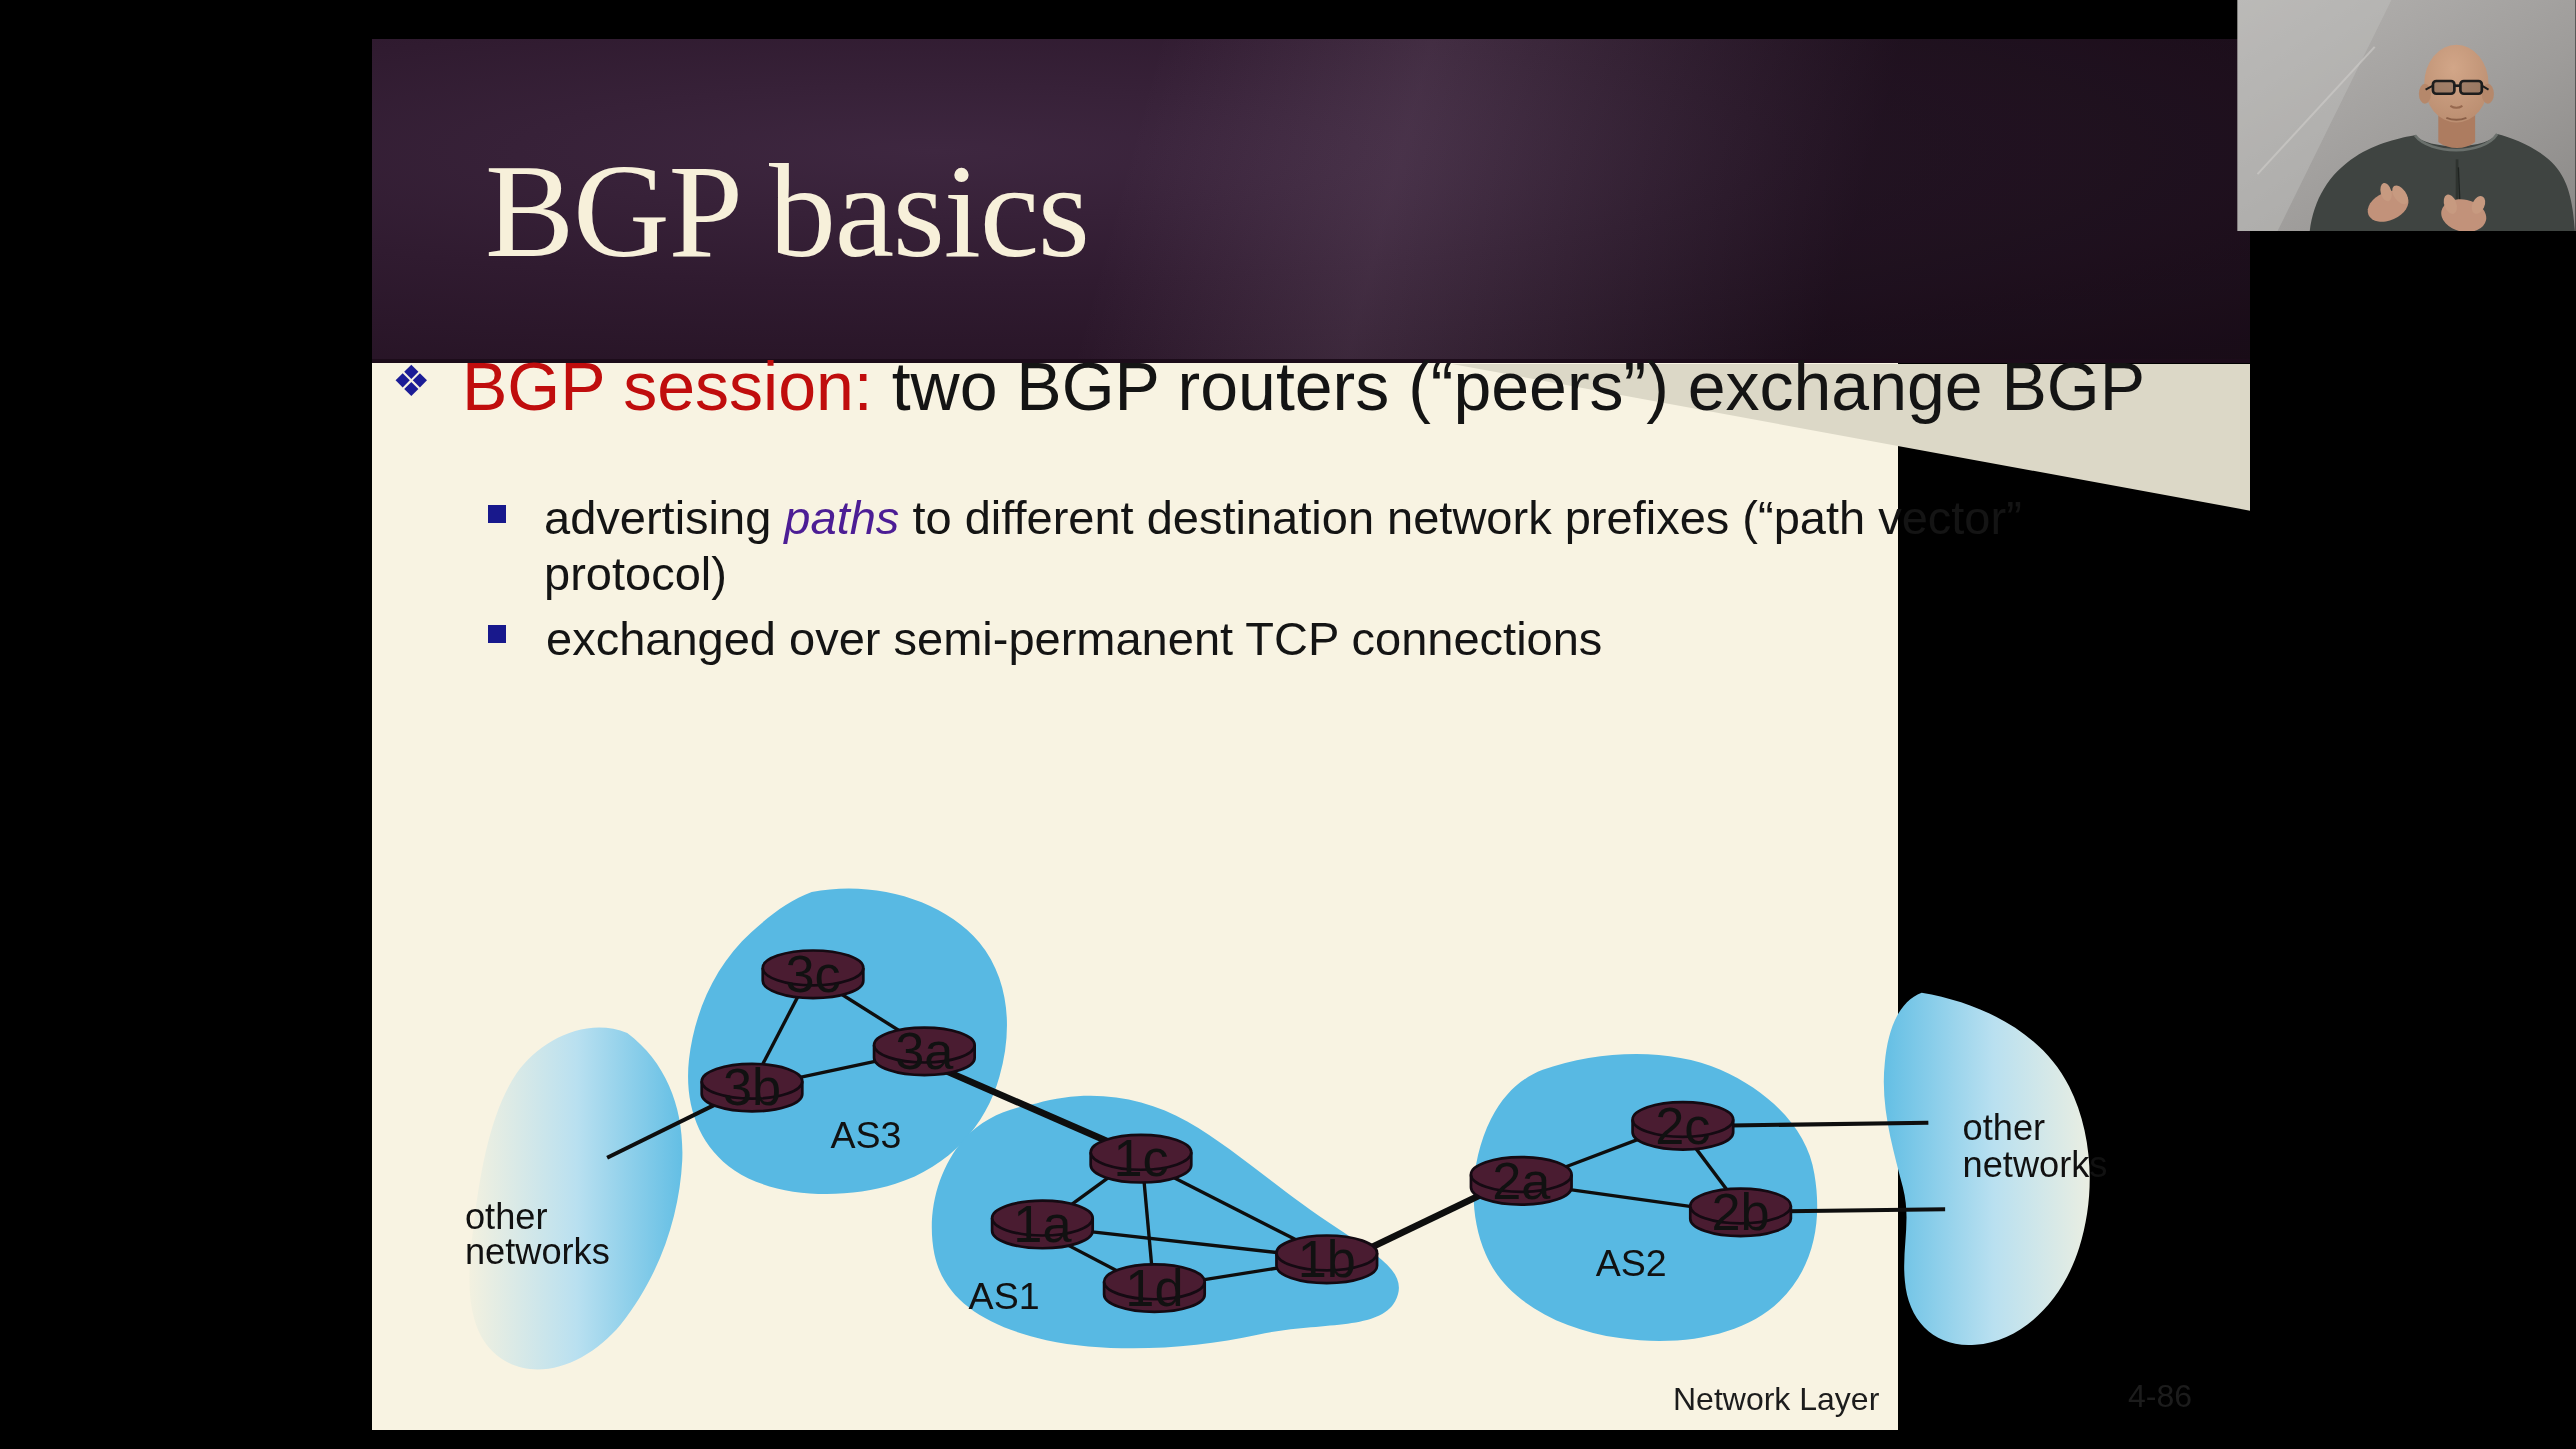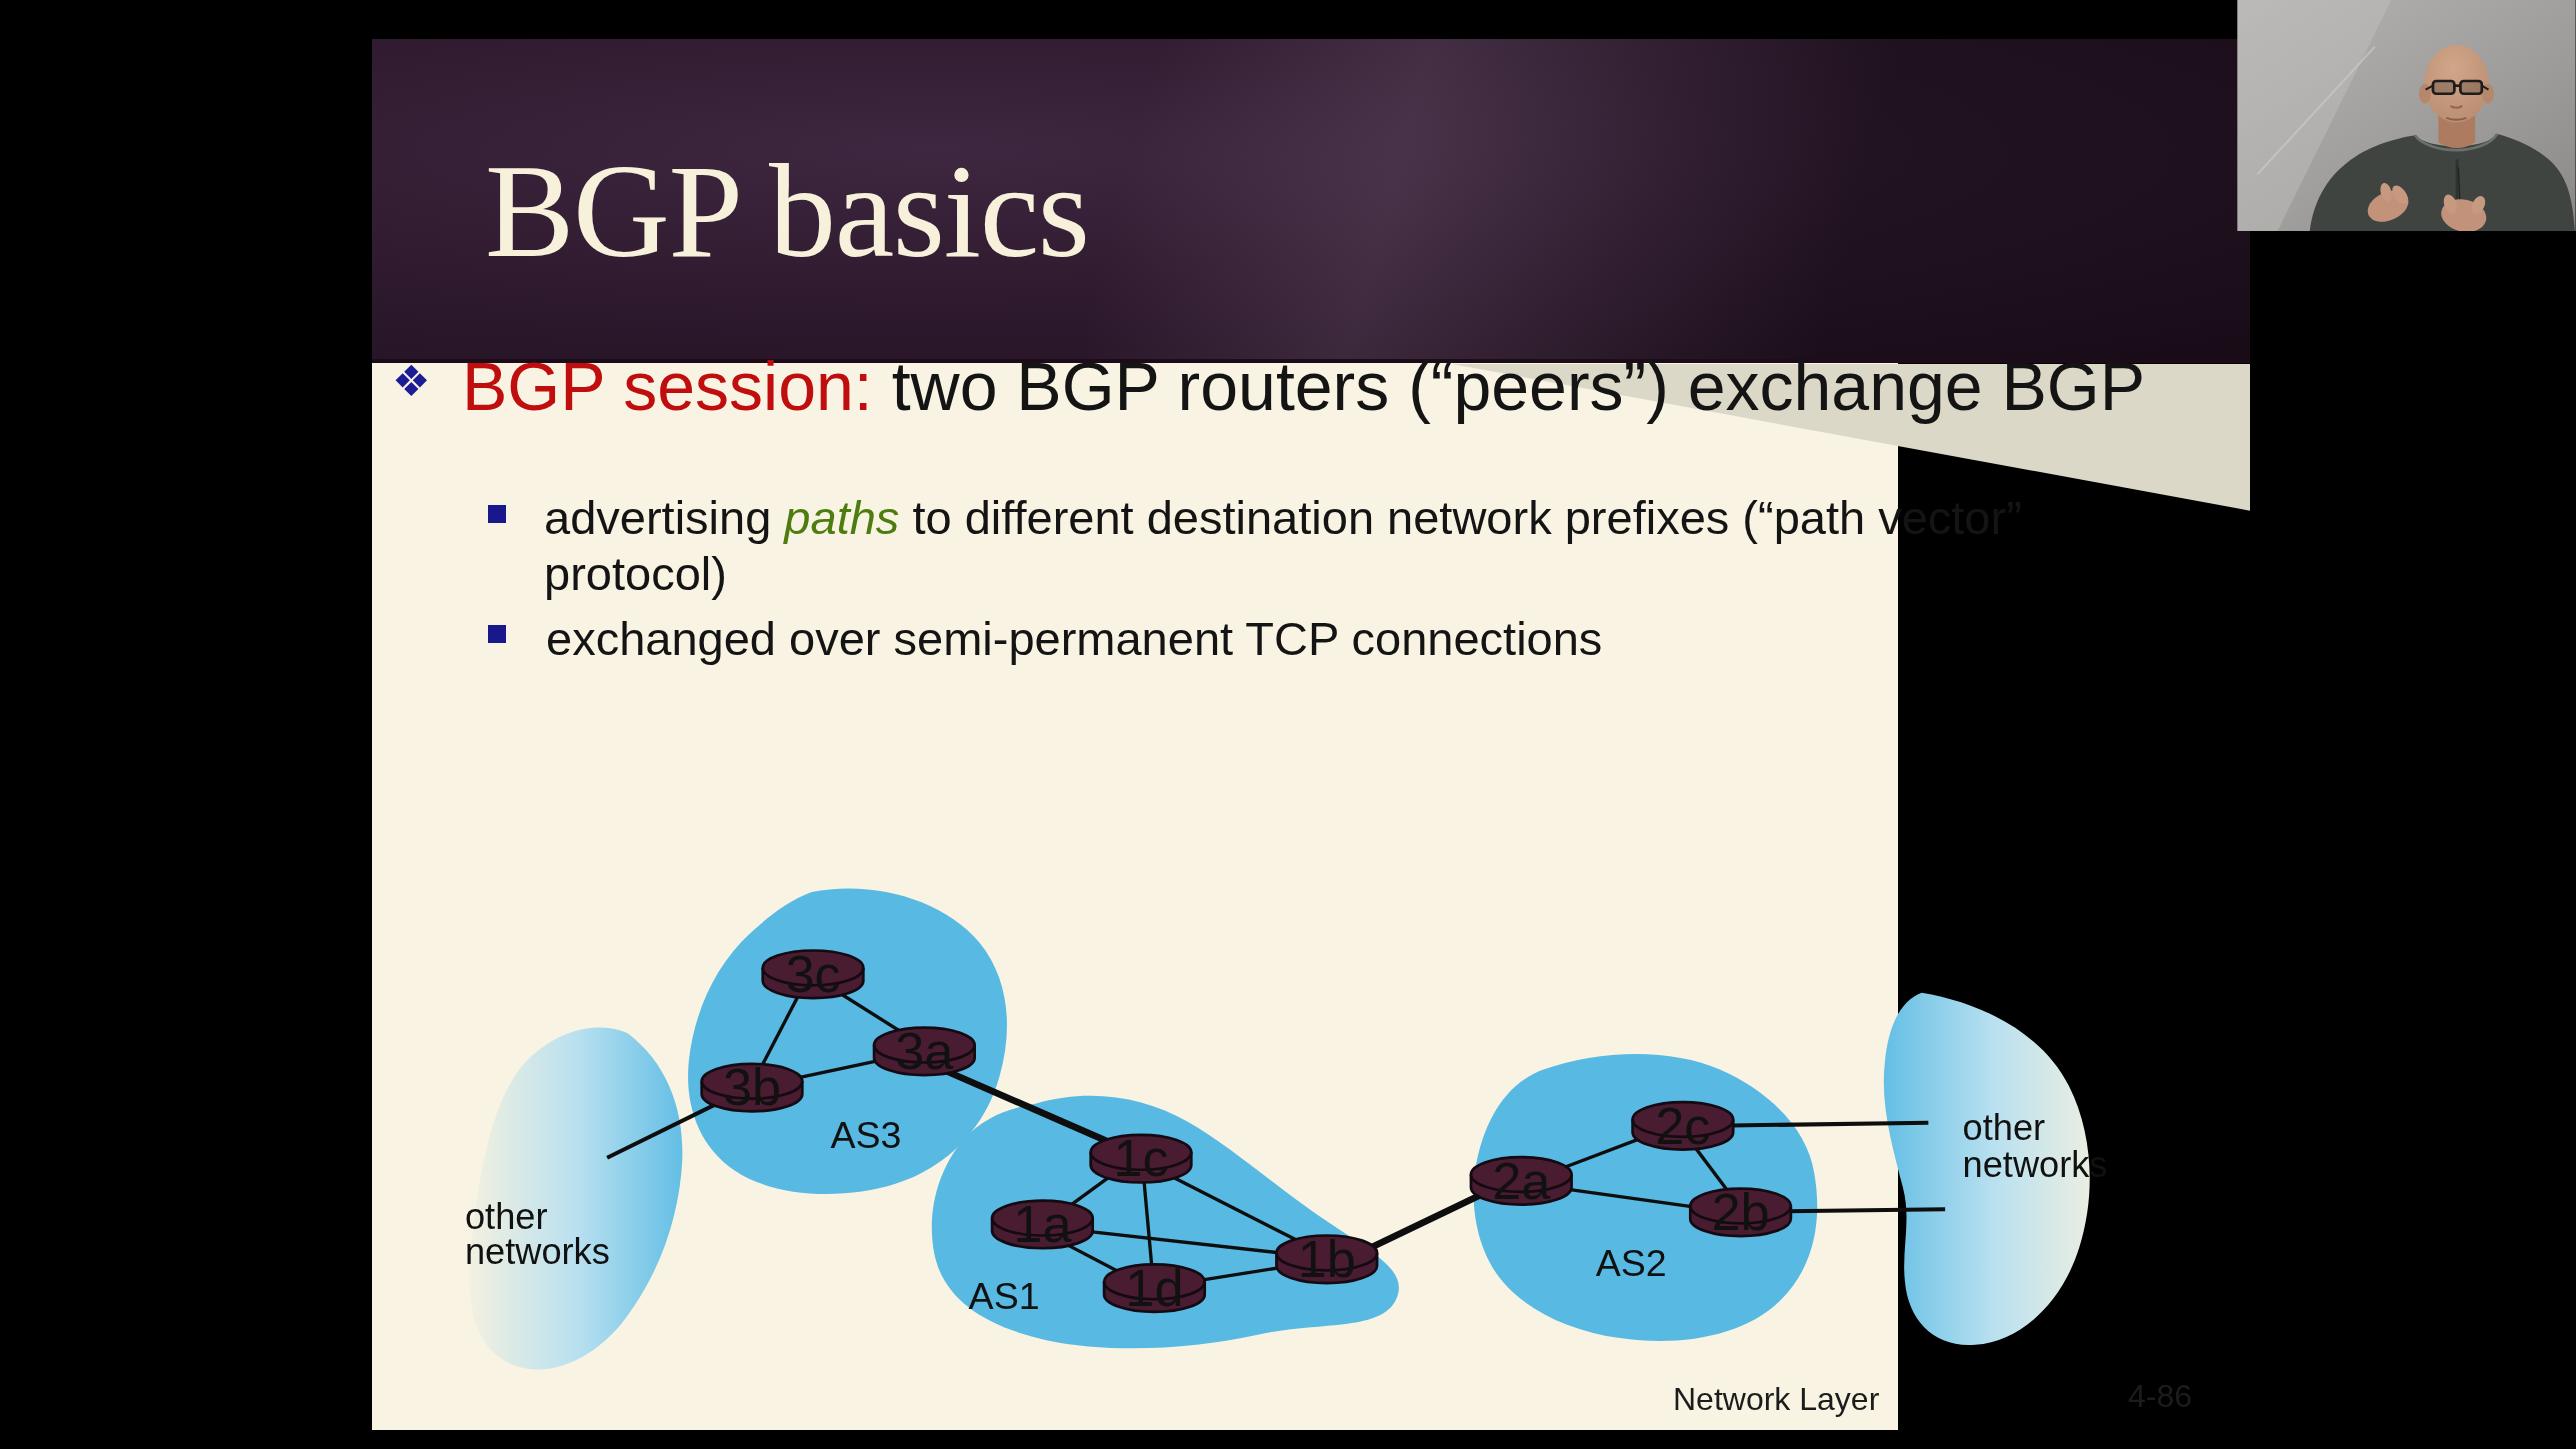--- a/index.html
+++ b/index.html
@@ -16,21 +16,21 @@
           background:linear-gradient(105deg, rgba(0,0,0,0) 40%, rgba(235,210,235,0.10) 54%, rgba(0,0,0,0.28) 78%);}
   .title{position:absolute;left:113px;top:105px;font-family:"Liberation Serif",serif;
          font-size:134px;line-height:1;color:#f7f0da;letter-spacing:-1.3px;white-space:nowrap;}
   .wedge{position:absolute;left:0;top:325px;width:1878px;height:188px;
          background:#dcd8c7;clip-path:polygon(57.5% 0%, 100% 0%, 100% 78%);}
 
   .line{position:absolute;white-space:nowrap;color:#141414;}
   .b1{font-size:68px;line-height:1;}
   .sub{font-size:47px;line-height:1;}
   .lead-red{color:#c00d0d;}
-  .em-red{color:#4d7c0f;font-style:italic;}
+  .em-red{color:#4c1d95;font-style:italic;}
   .diamond{position:absolute;font-size:43px;line-height:1;color:#1c1c96;}
   .sq{position:absolute;width:18px;height:18px;background:#18188c;}
 
   .footer{position:absolute;font-size:32px;color:#1c1c1c;white-space:nowrap;}
   .pageno{font-size:32px;}
 
   
   svg text{font-family:"Liberation Sans",sans-serif;fill:#111;}
   .rlabel{font-size:78px;}
   .aslabel{font-size:56px;}

